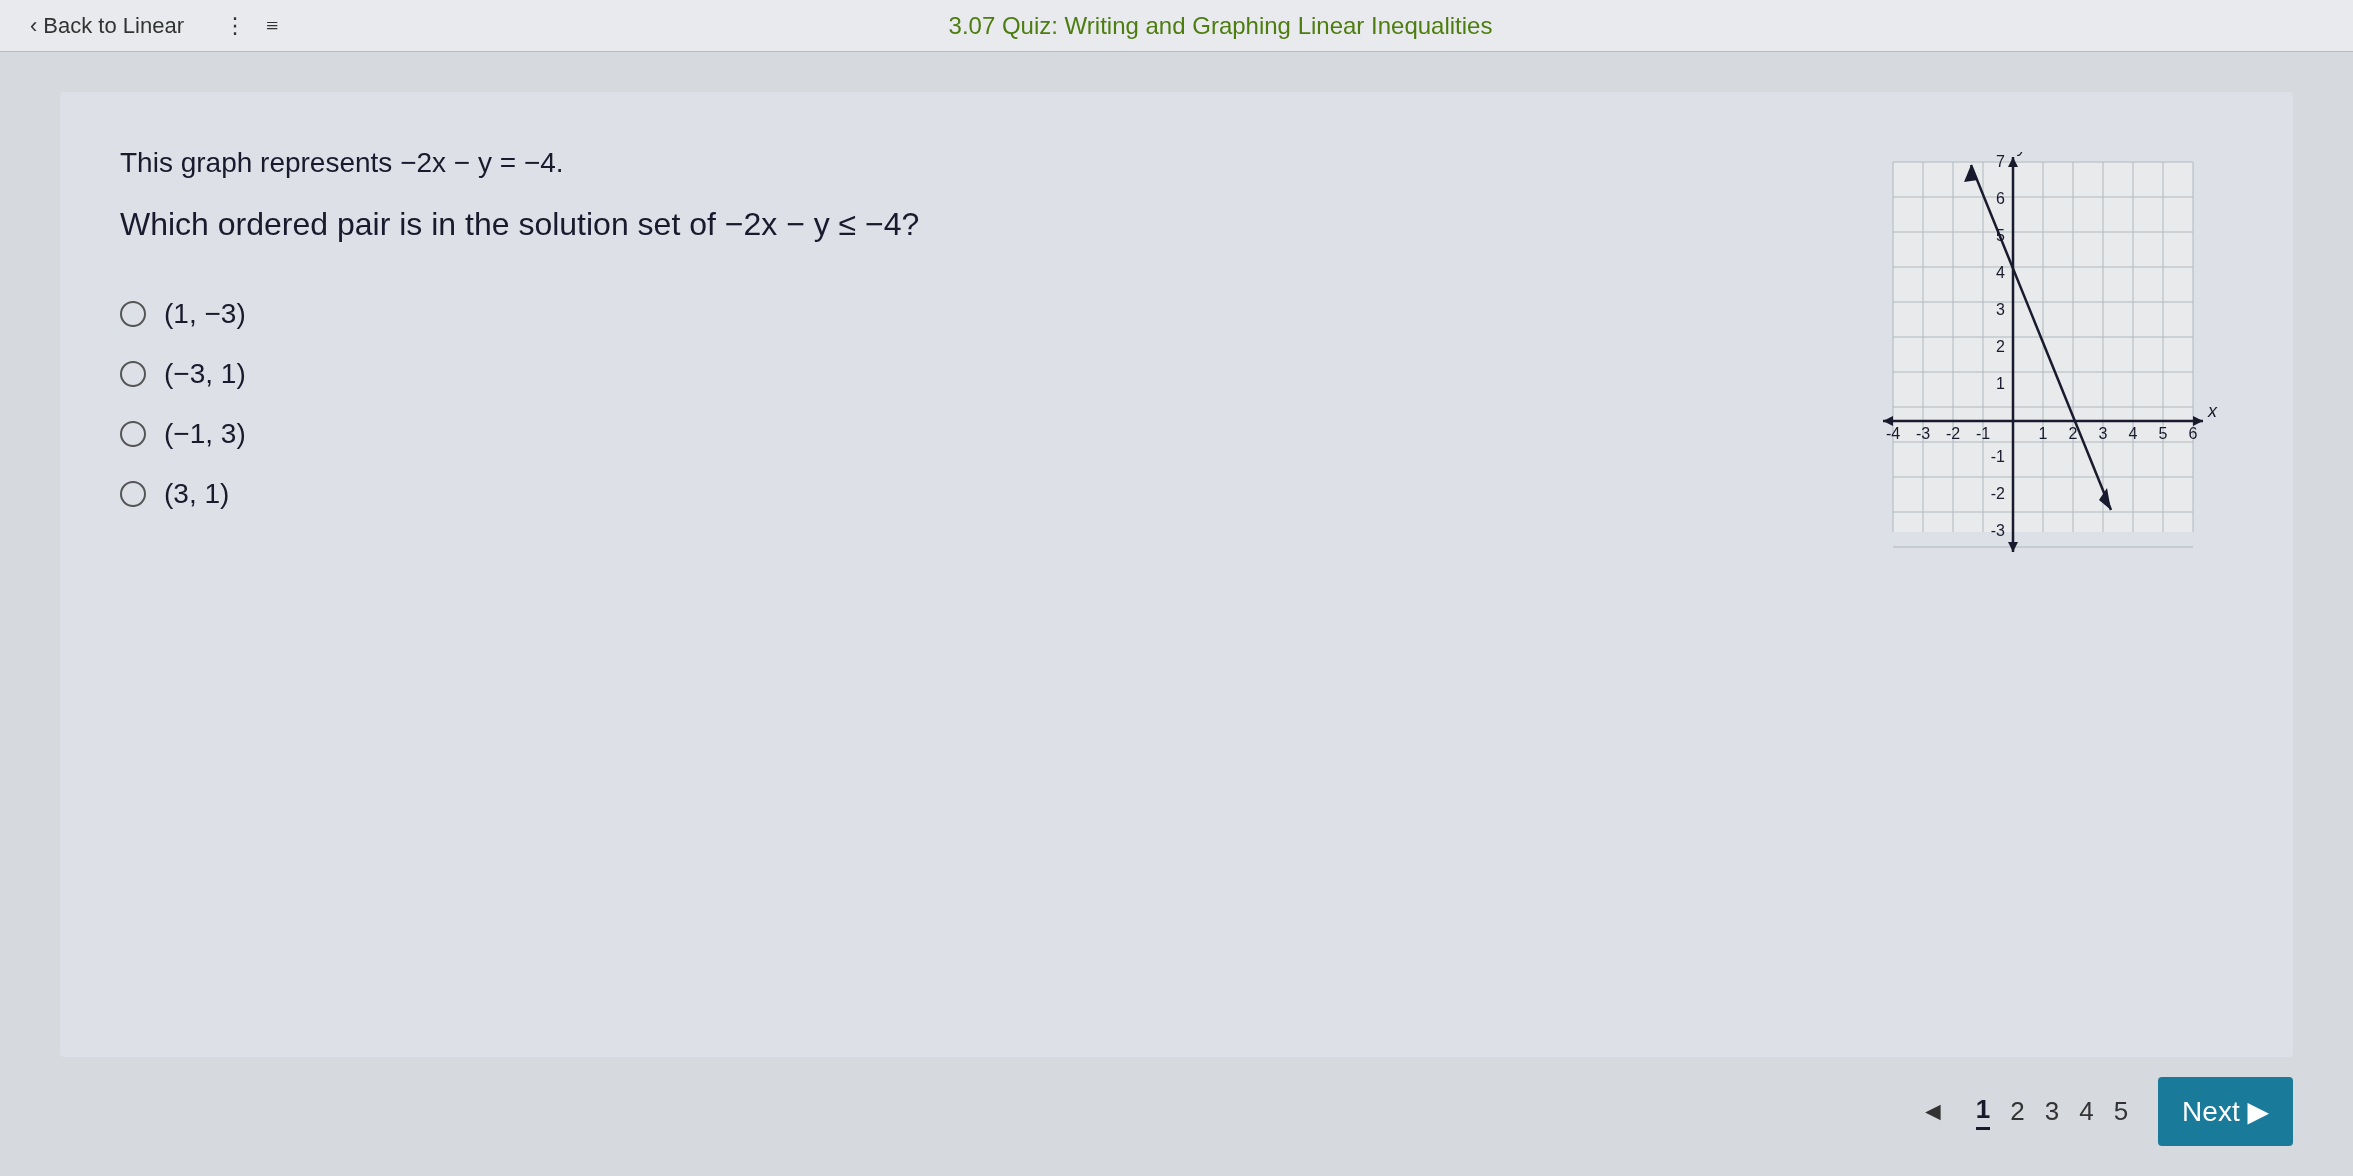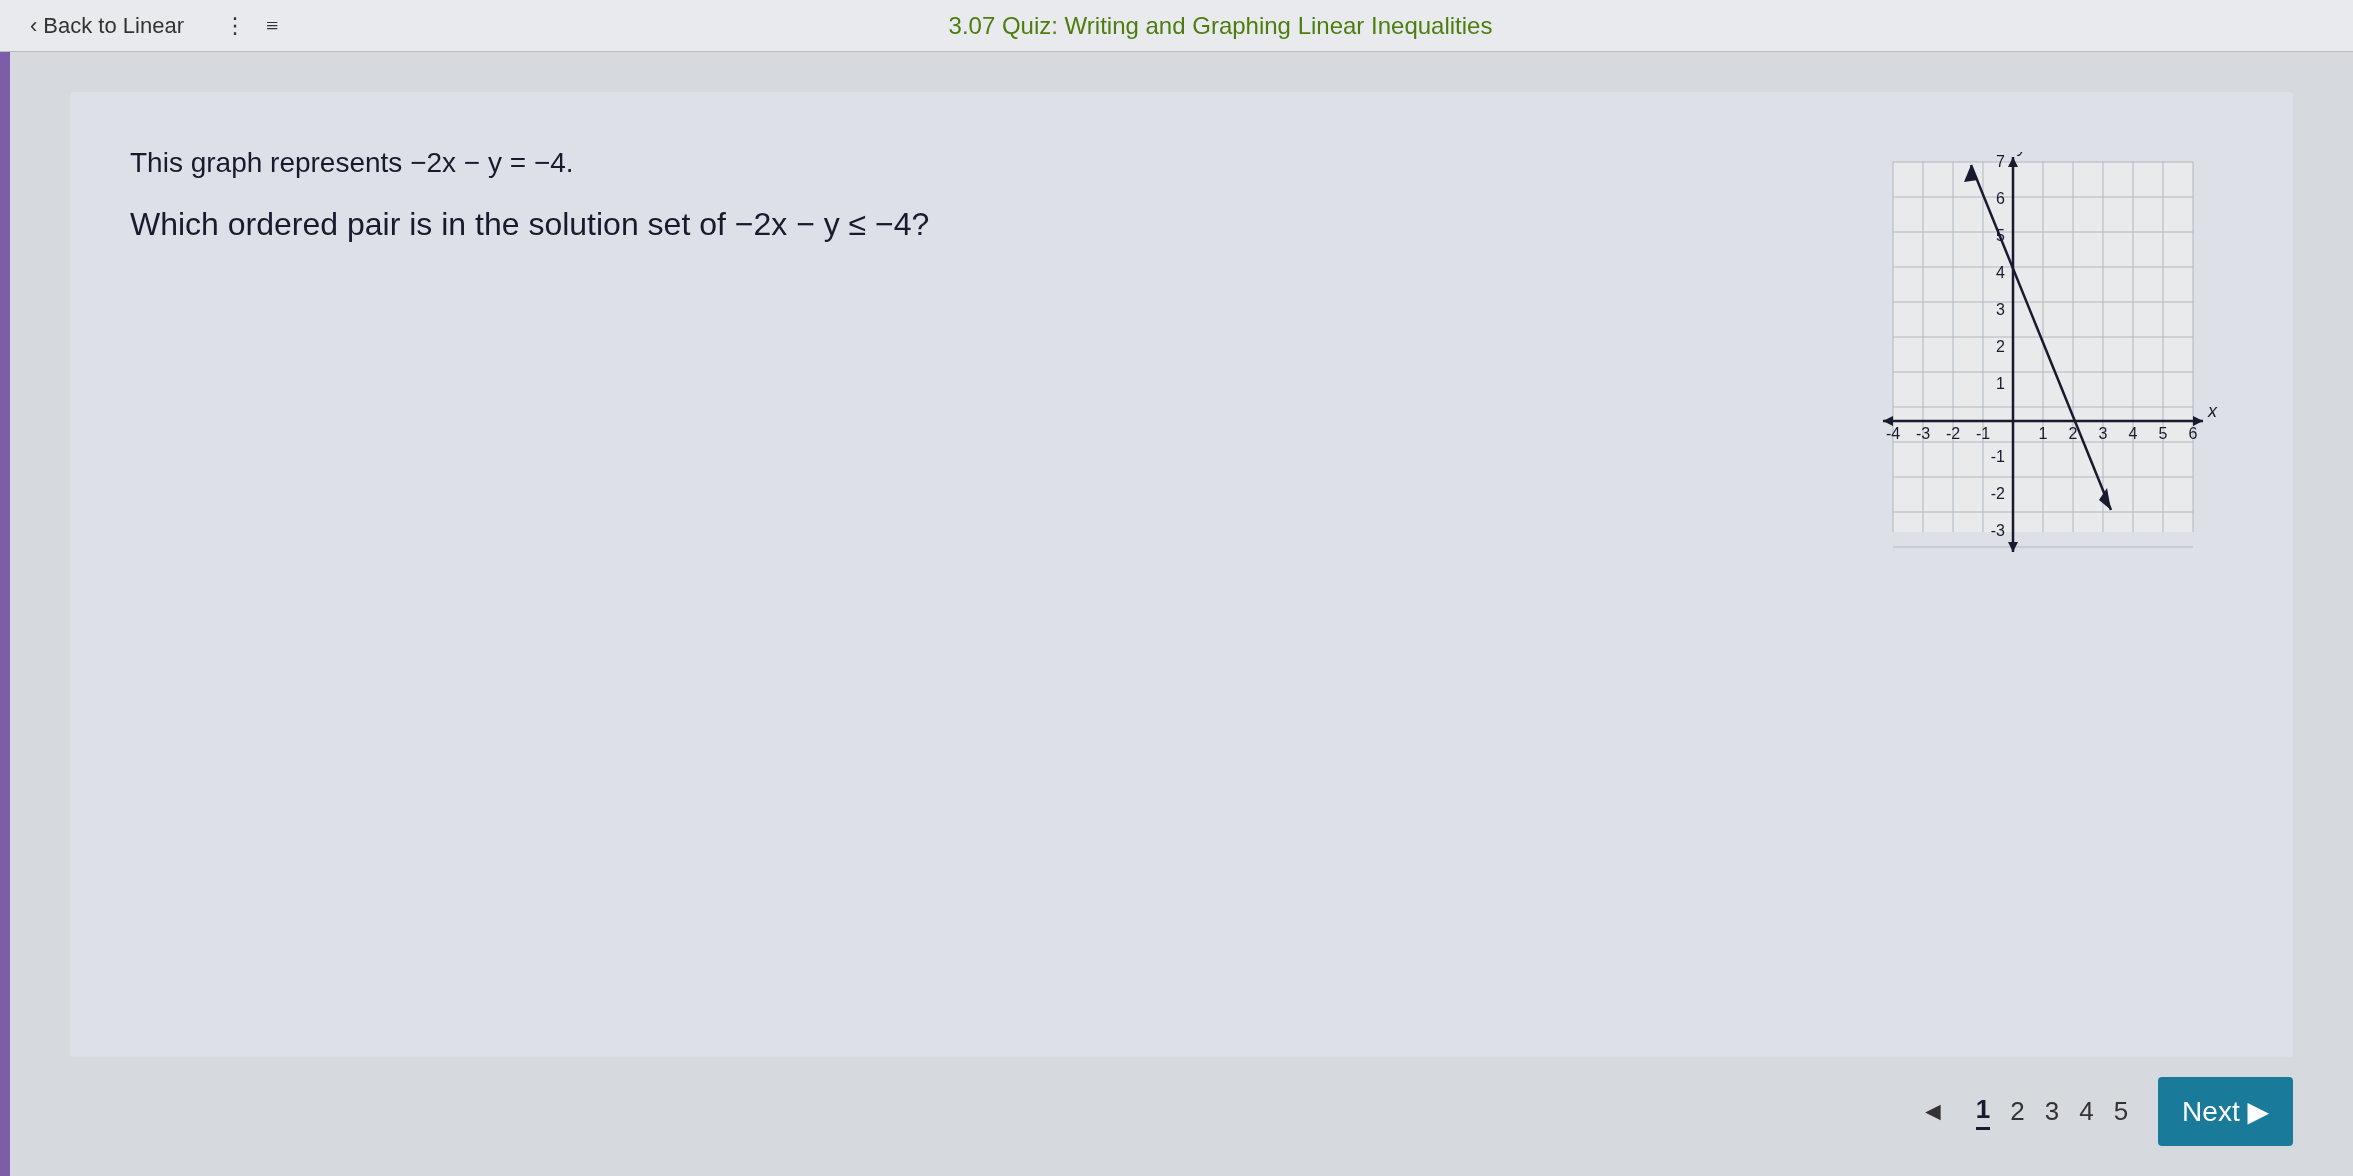--- a/index.html
+++ b/index.html
@@ -56,20 +56,21 @@
       margin-left: 20px;
       font-size: 22px;
       color: #333;
       cursor: pointer;
     }
 
     .main-content {
       display: flex;
       width: 100%;
       height: calc(100% - 52px);
+      flex-direction: column;
     }
 
     .purple-bar {
       width: 10px;
       background: #7b5ea7;
       flex-shrink: 0;
     }
 
     .content-area {
       flex: 1;
@@ -223,20 +224,38 @@
     <div class="question-panel">
 
       <div class="question-left">
         <div class="question-text">
           <span>This graph represents −2x − y = −4.</span>
         </div>
         <div class="question-text2">
           <span>Which ordered pair is in the solution set of  −2x − y ≤ −4?</span>
         </div>
 
+        <div class="options-list">
+          <div class="option-item">
+            <span class="radio-circle"></span>
+            <span>(1, −3)</span>
+          </div>
+          <div class="option-item">
+            <span class="radio-circle"></span>
+            <span>(−3, 1)</span>
+          </div>
+          <div class="option-item">
+            <span class="radio-circle"></span>
+            <span>(−1, 3)</span>
+          </div>
+          <div class="option-item">
+            <span class="radio-circle"></span>
+            <span>(3, 1)</span>
+          </div>
+        </div>
       </div>
 
       <div class="question-right">
         <div class="graph-container">
           <svg width="360" height="420" viewBox="0 0 360 420">
 
             <rect x="30" y="10" width="300" height="370" fill="#e8eaec" stroke="none"></rect>
 
             <g stroke="#b0b8c0" stroke-width="1">
 

